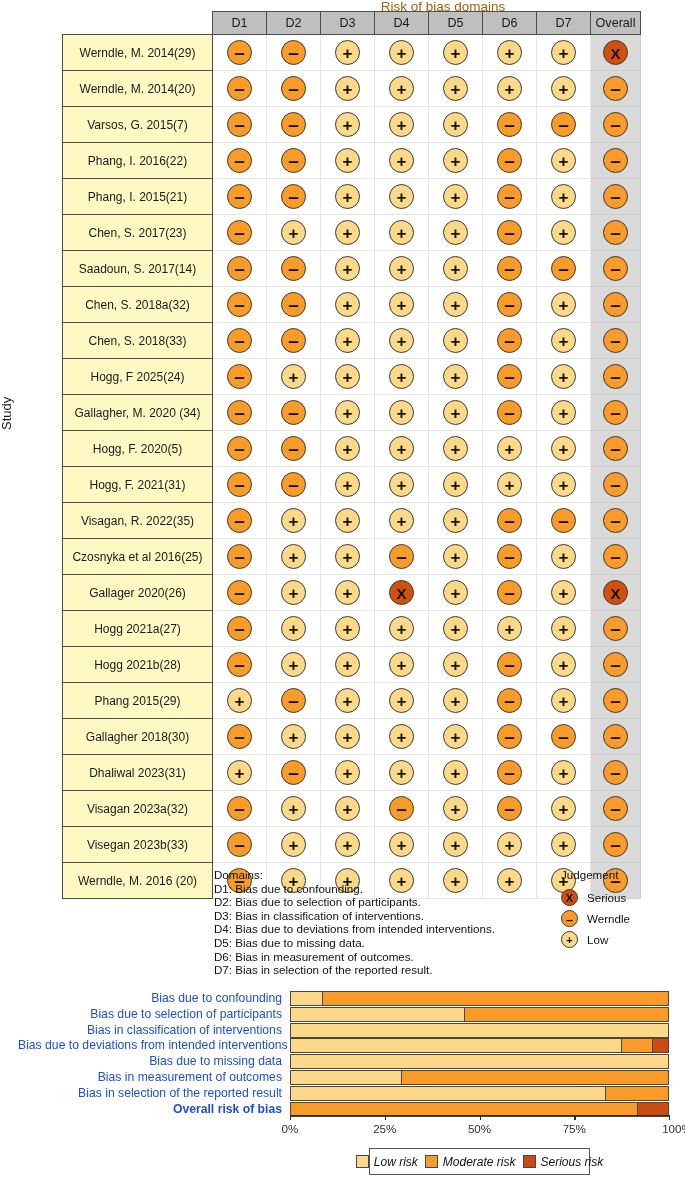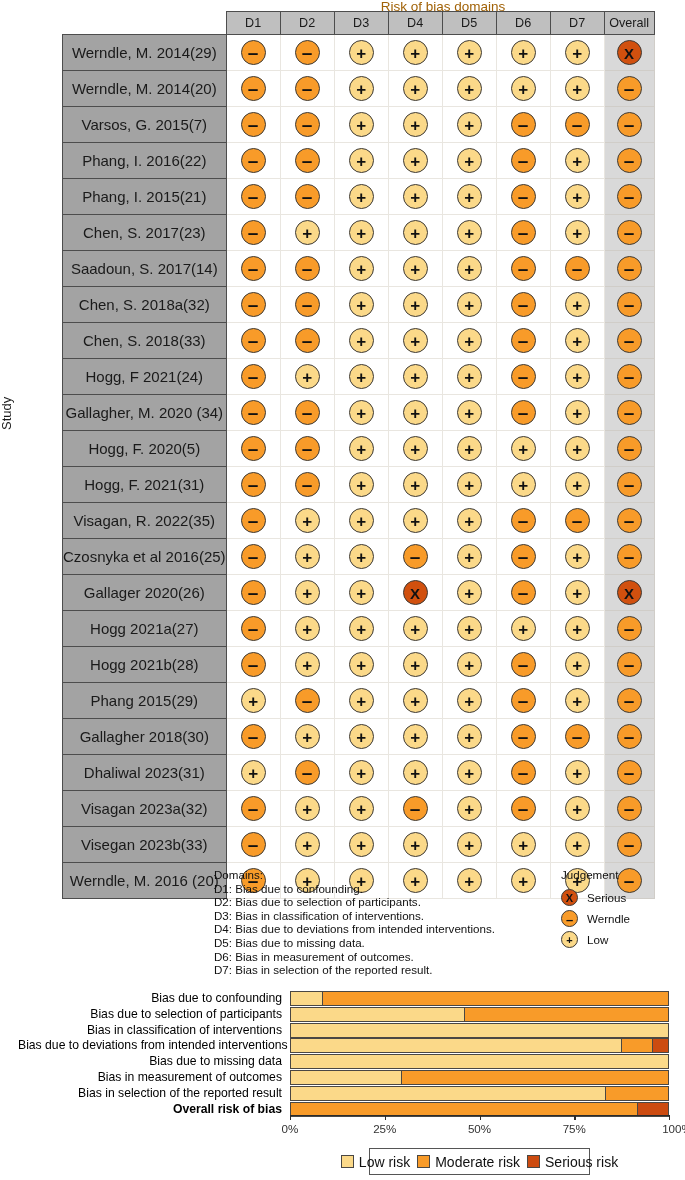--- a/index.html
+++ b/index.html
@@ -21,23 +21,23 @@
 
   .lbl-axis{
     position:absolute;left:-1px;top:430px;
     transform:rotate(-90deg);transform-origin:left top;
     font-size:13px;color:#1a1a1a;white-space:nowrap;
   }
 
   td.spacer{width:62px;}
   td.studylab{
     width:149px;height:35px;
-    background:#a3a3a3;border:1px solid #4d4d4d;
+    background:#fef9c3;border:1px solid #4d4d4d;
     text-align:center;vertical-align:middle;
-    font-size:15px;color:#1a1a1a;
+    font-size:12px;color:#1a1a1a;
     white-space:nowrap;overflow:hidden;
   }
   th.dom{
     width:53px;height:22px;
     background:#bfbfbf;border:1px solid #4d4d4d;
     font-size:12.6px;font-weight:normal;color:#1a1a1a;
     text-align:center;vertical-align:middle;
   }
   th.dom.overall{width:49px;}
   th.blank{border:none;background:transparent;}
@@ -90,38 +90,38 @@
   #bars{position:absolute;left:0;top:985px;width:685px;height:195px;}
   .brow{position:absolute;height:15px;left:290px;width:379px;
         border:1.4px solid #4a4743;box-sizing:border-box;display:flex;}
   .brow .seg{height:100%;box-sizing:border-box;}
   .brow .seg.low{background:#fbd989;}
   .brow .seg.moderate{background:#f89b29;}
   .brow .seg.serious{background:#cc4b10;}
   .brow .seg + .seg{border-left:1.4px solid #4a4743;}
   .blabel{
     position:absolute;right:0;width:272px;text-align:right;
-    font-size:12.2px;color:#000000;line-height:15px;
+    font-size:12.2px;color:#1d4ed8;line-height:15px;
     padding-right:8px;box-sizing:border-box;white-space:nowrap;
   }
   .blabel.bold{font-weight:bold;}
   #axisline{position:absolute;left:290px;top:130px;width:379px;height:1.4px;background:#2b2b2b;}
   .atick{position:absolute;top:130px;width:1.4px;height:5px;background:#2b2b2b;}
   .atlab{position:absolute;top:137px;font-size:11.6px;color:#333;transform:translateX(-50%);white-space:nowrap;}
   #blegend{
     position:absolute;left:369px;top:1148px;width:221px;height:27px;
     border:1.2px solid #555;background:#fff;box-sizing:border-box;
     display:flex;align-items:center;justify-content:center;gap:7px;
   }
   #blegend .li{display:flex;align-items:center;gap:5px;}
   #blegend .sw{width:13px;height:13px;border:1.2px solid #4a4743;box-sizing:border-box;}
   #blegend .sw.low{background:#fbd989;}
   #blegend .sw.moderate{background:#f89b29;}
   #blegend .sw.serious{background:#cc4b10;}
-  #blegend .lt{font-size:14px;color:#111;white-space:nowrap;}
+  #blegend .lt{font-size:12px;color:#111;white-space:nowrap;font-style:italic;}
 </style>
 </head>
 <body>
 
 <div id="tl-title">Risk of bias domains</div>
 <div class="lbl-axis">Study</div>
 
 <div id="tl-wrap">
   <table class="tl">
     <thead>
@@ -242,21 +242,21 @@
           <td class="cell"><span class="dot moderate"><span class="gl">–</span></span></td>
           <td class="cell"><span class="dot low"><span class="gl">+</span></span></td>
           <td class="cell"><span class="dot low"><span class="gl">+</span></span></td>
           <td class="cell"><span class="dot low"><span class="gl">+</span></span></td>
           <td class="cell"><span class="dot moderate"><span class="gl">–</span></span></td>
           <td class="cell"><span class="dot low"><span class="gl">+</span></span></td>
           <td class="cell ov"><span class="dot moderate"><span class="gl">–</span></span></td>
         </tr>
         <tr>
           <td class="spacer"></td>
-          <td class="studylab">Hogg, F 2021(24)</td>
+          <td class="studylab">Hogg, F 2025(24)</td>
           <td class="cell"><span class="dot moderate"><span class="gl">–</span></span></td>
           <td class="cell"><span class="dot low"><span class="gl">+</span></span></td>
           <td class="cell"><span class="dot low"><span class="gl">+</span></span></td>
           <td class="cell"><span class="dot low"><span class="gl">+</span></span></td>
           <td class="cell"><span class="dot low"><span class="gl">+</span></span></td>
           <td class="cell"><span class="dot moderate"><span class="gl">–</span></span></td>
           <td class="cell"><span class="dot low"><span class="gl">+</span></span></td>
           <td class="cell ov"><span class="dot moderate"><span class="gl">–</span></span></td>
         </tr>
         <tr>

